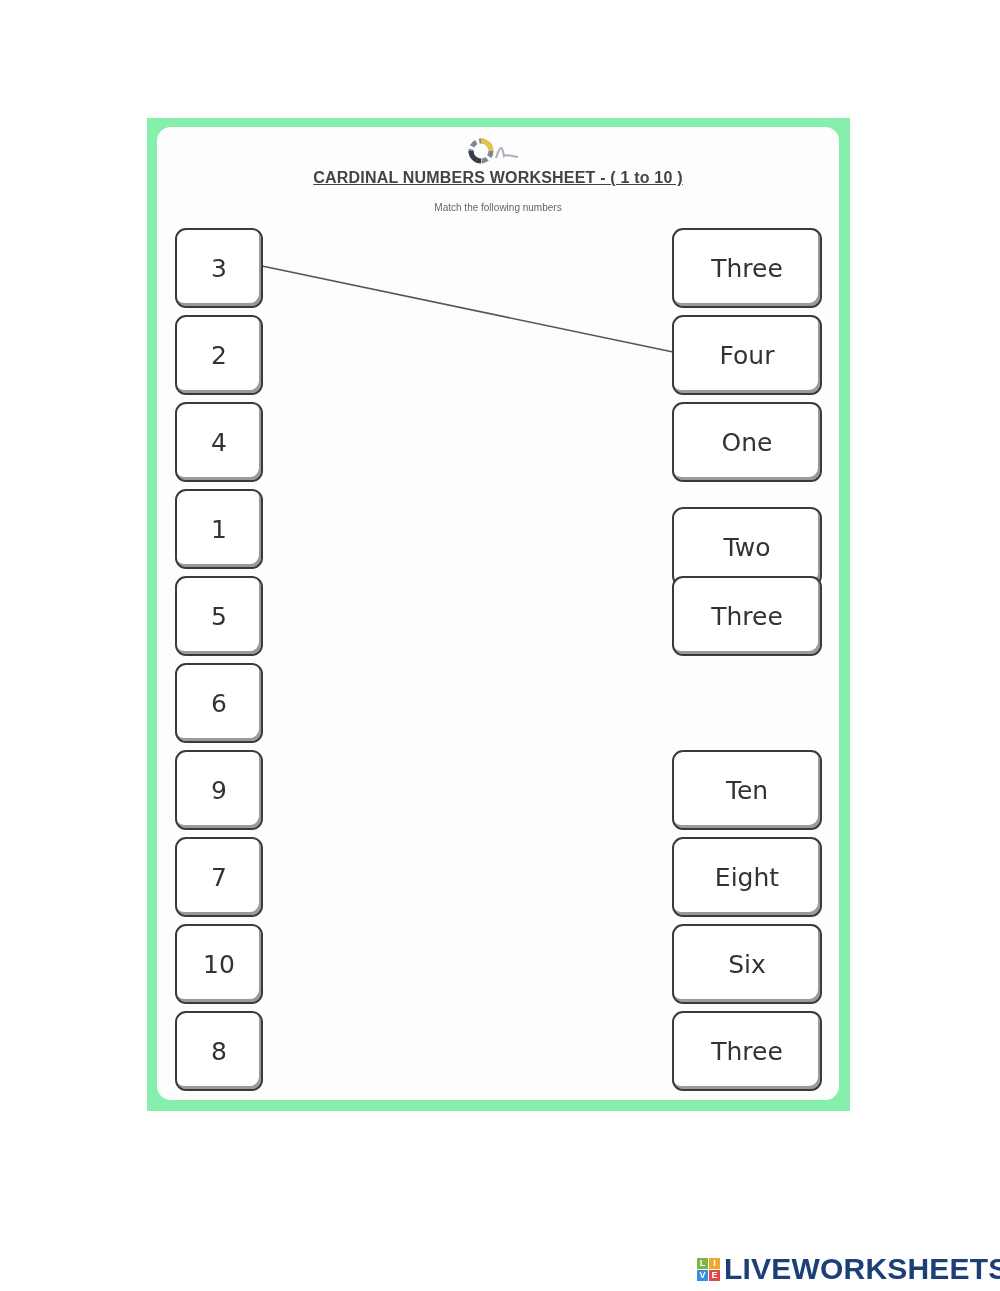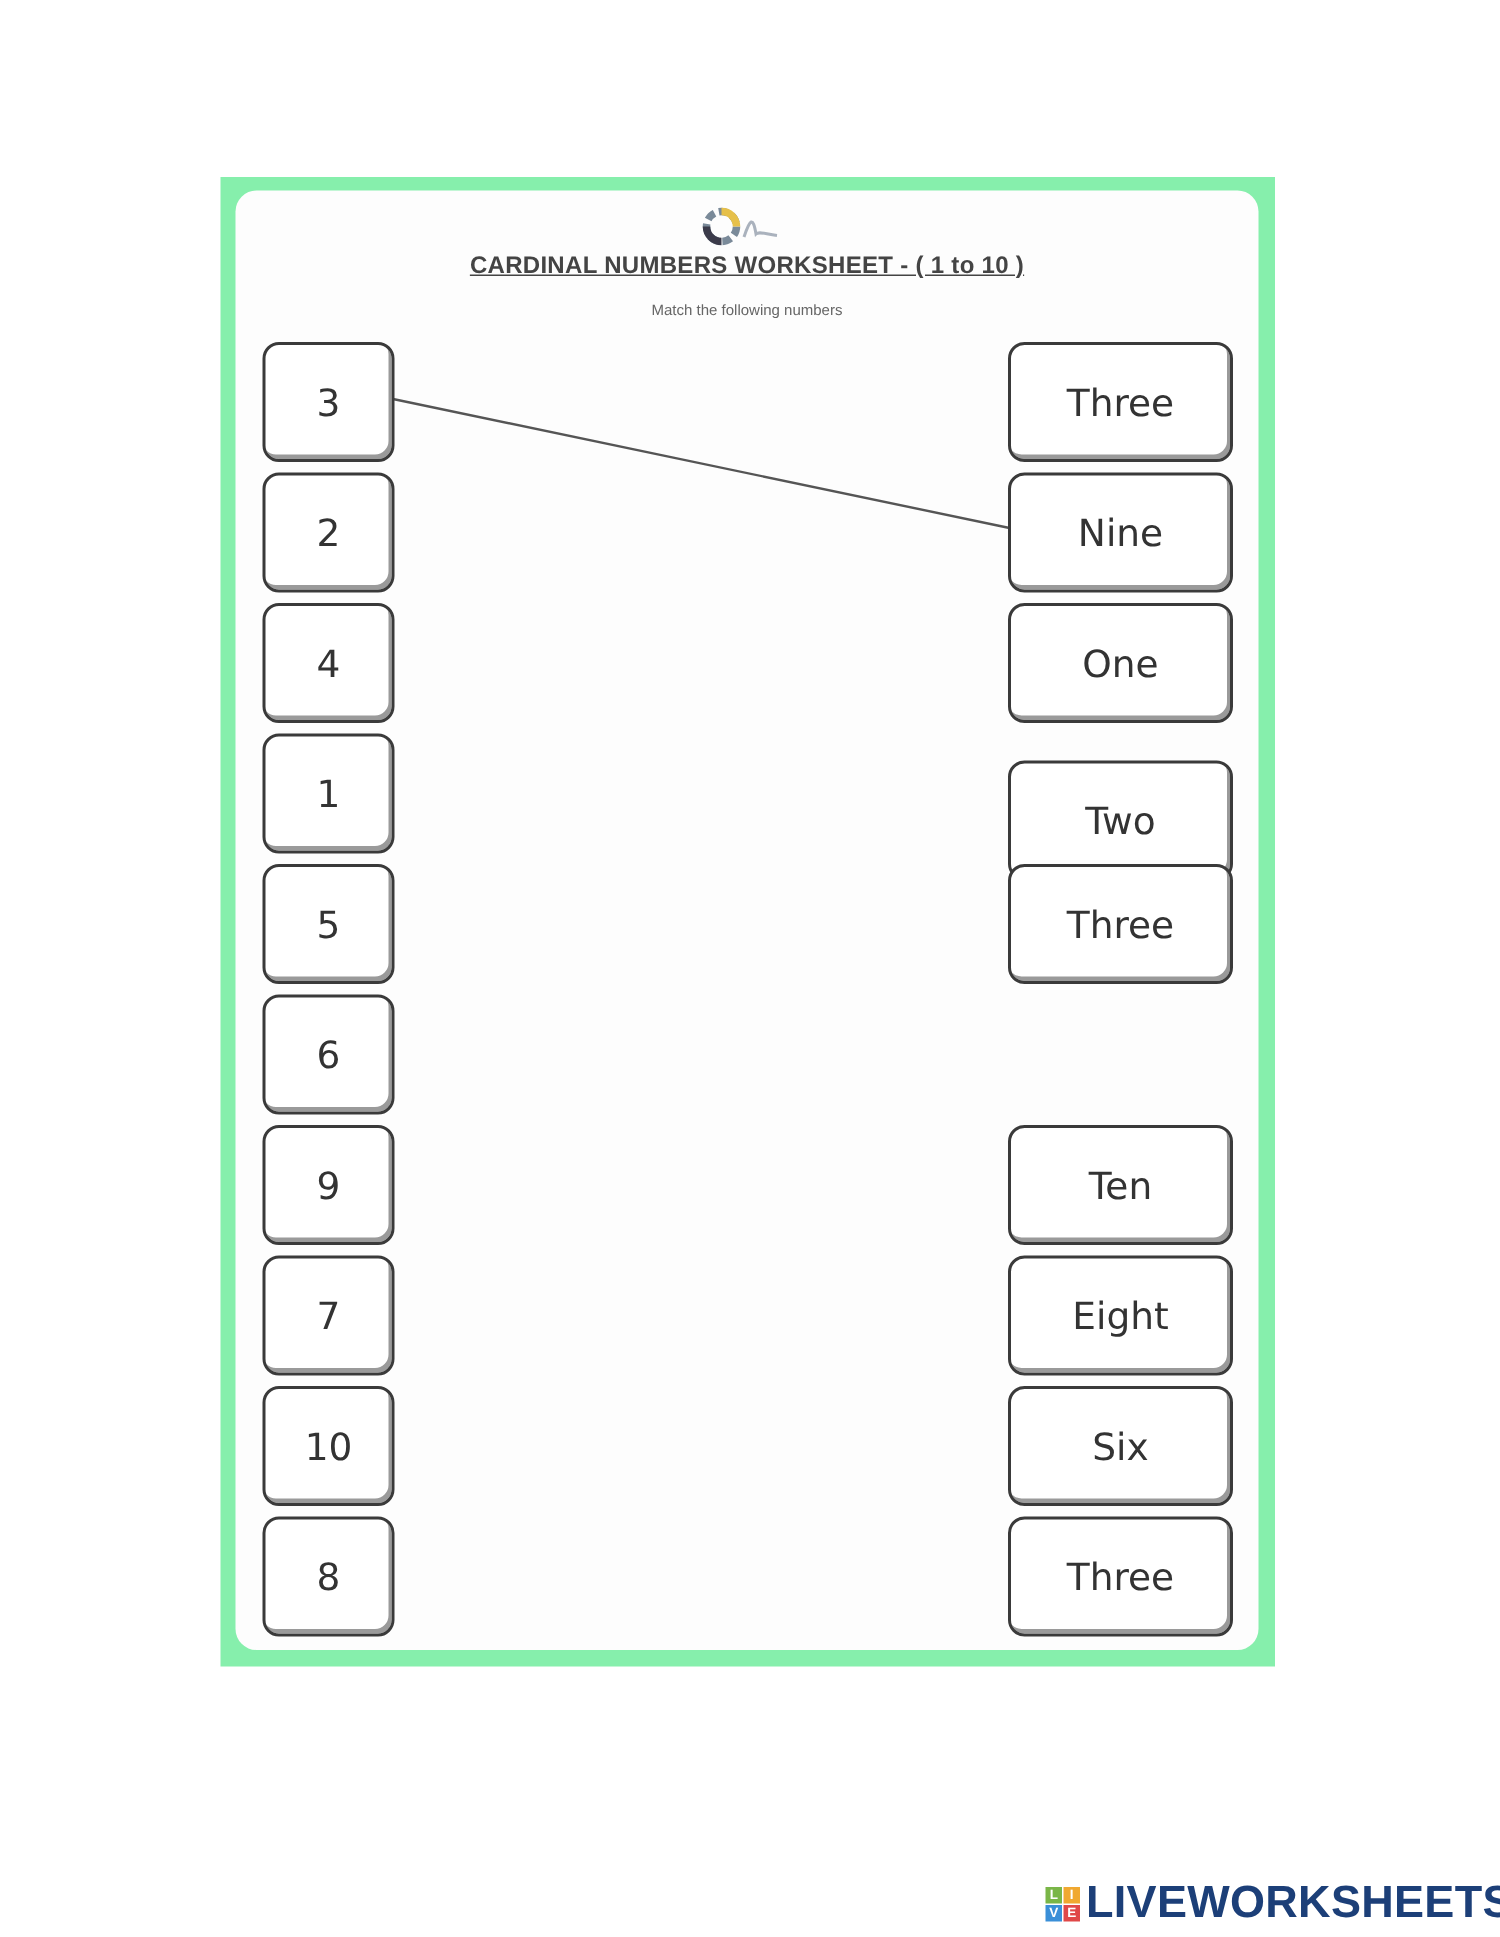--- a/index.html
+++ b/index.html
@@ -43,21 +43,21 @@
     <div class="box left" style="top:275px">4</div>
     <div class="box left" style="top:362px">1</div>
     <div class="box left" style="top:449px">5</div>
     <div class="box left" style="top:536px">6</div>
     <div class="box left" style="top:623px">9</div>
     <div class="box left" style="top:710px">7</div>
     <div class="box left" style="top:797px">10</div>
     <div class="box left" style="top:884px">8</div>
 
     <div class="box right" style="top:101px">Three</div>
-    <div class="box right" style="top:188px">Nine</div>
+    <div class="box right" style="top:188px">Four</div>
     <div class="box right" style="top:275px">One</div>
     <div class="box right" style="top:380px">Two</div>
     <div class="box right" style="top:449px">Three</div>
     <div class="box right" style="top:710px">Eight</div>
     <div class="box right" style="top:623px">Ten</div>
     <div class="box right" style="top:797px">Six</div>
     <div class="box right" style="top:884px">Three</div>
   </div>
 </div>
 

